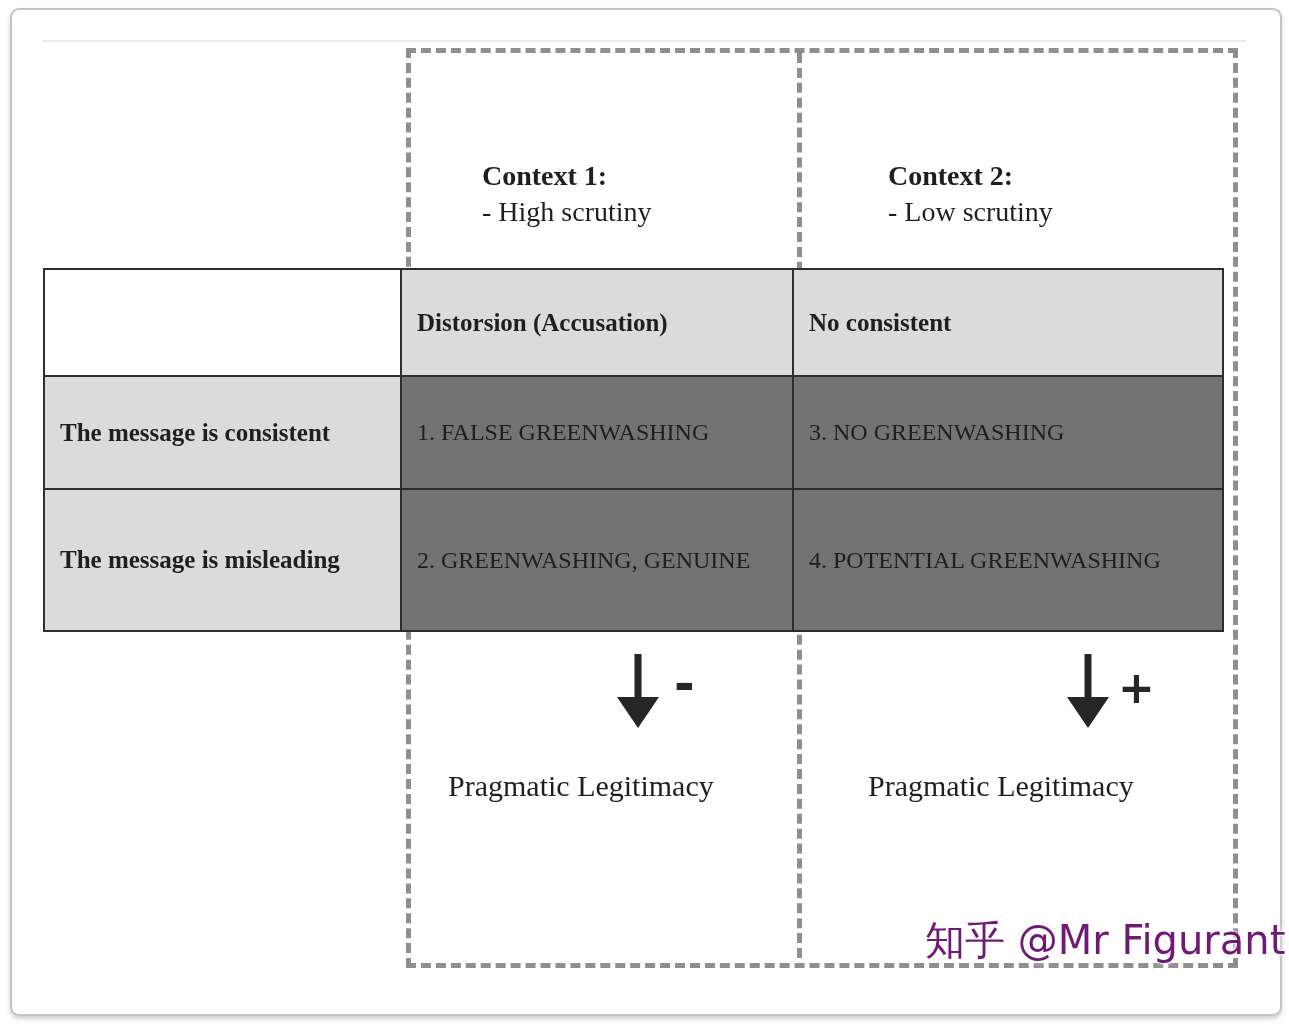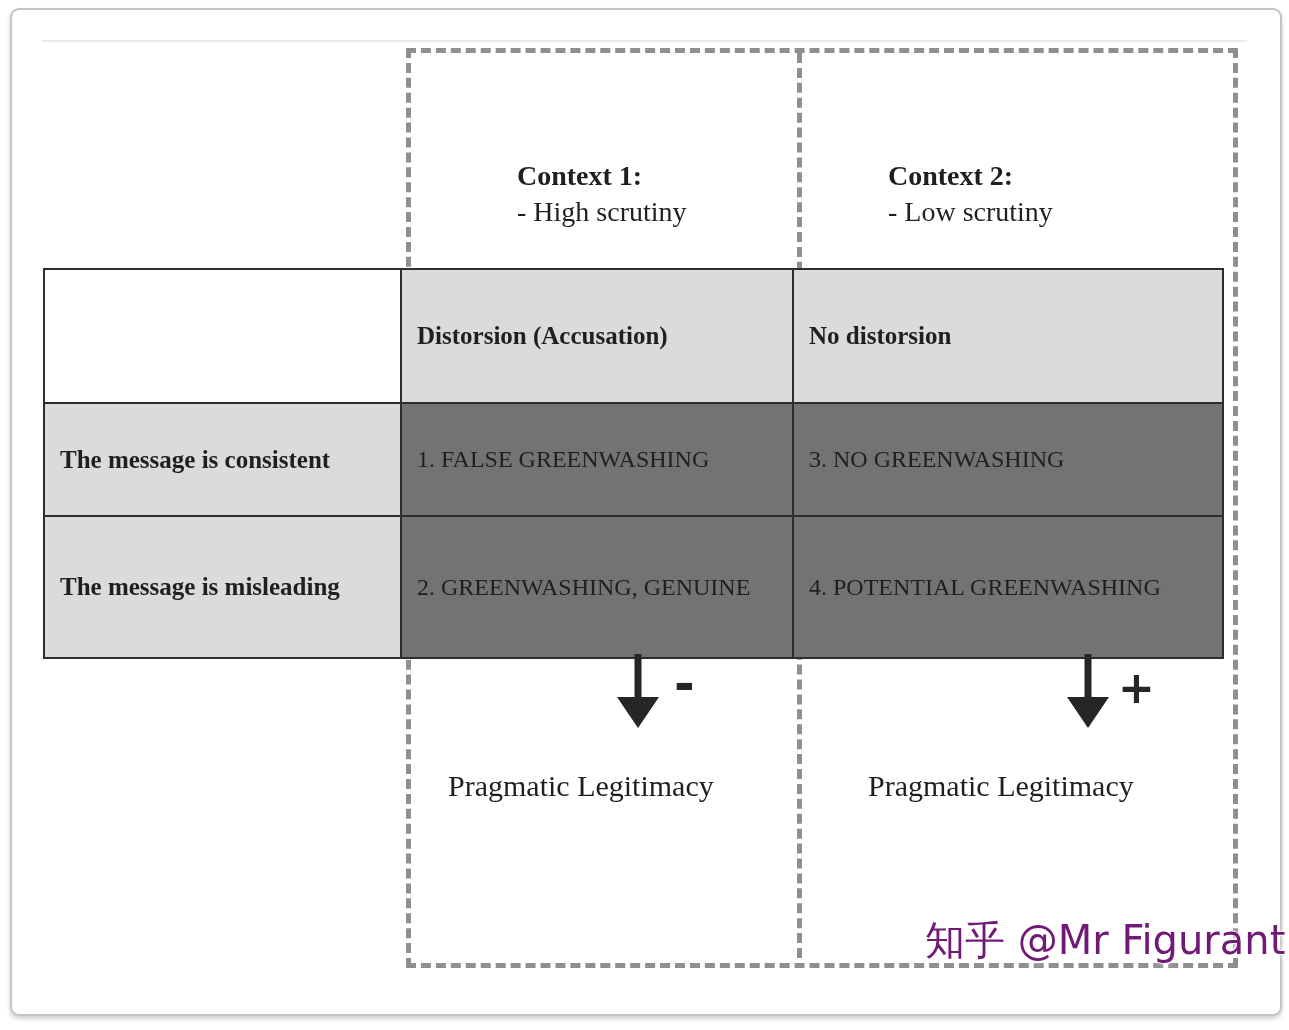--- a/index.html
+++ b/index.html
@@ -40,21 +40,21 @@
     border-left: 5px dashed #8f8f8f;
   }
   .context-label {
     position: absolute;
     top: 158px;
     font-size: 28px;
     line-height: 36px;
     white-space: nowrap;
   }
   .context-label .ctx-title { font-weight: bold; }
-  #context-1 { left: 517px; }
+  #context-1 { left: 482px; }
   #context-2 { left: 888px; }
 
   table.matrix {
     position: absolute;
     left: 43px; top: 268px;
     border-collapse: collapse;
     table-layout: fixed;
     width: 1179px;
   }
   table.matrix td {
@@ -75,21 +75,21 @@
   td.row-header {
     background: #dbdbdb;
     font-weight: bold;
     font-size: 25px;
     padding-left: 14px;
   }
   td.data-cell {
     background: #737373;
     font-size: 24px;
   }
-  tr.hdr-row   { height: 134px; padding-left: 36px; }
+  tr.hdr-row   { height: 107px; padding-left: 36px; }
   tr.row-one   { height: 113px; border-radius: 25px; }
   tr.row-two   { height: 142px; margin-top: 40px; }
 
   .down-arrow { position: absolute; width: 50px; height: 82px; }
   #arrow-left  { left: 613px; top: 650px; }
   #arrow-right { left: 1063px; top: 650px; }
 
   .sign {
     position: absolute;
     font-family: "DejaVu Sans", sans-serif;
@@ -145,21 +145,21 @@
   <table class="matrix">
     <colgroup>
       <col style="width:357px">
       <col style="width:392px">
       <col style="width:430px">
     </colgroup>
     <tbody>
         <tr class="hdr-row">
       <td class="blank-cell"></td>
       <td class="col-header">Distorsion (Accusation)</td>
-      <td class="col-header">No distorsion</td>
+      <td class="col-header">No consistent</td>
     </tr>
     <tr class="row-one">
       <td class="row-header">The message is consistent</td>
       <td class="data-cell">1. FALSE GREENWASHING</td>
       <td class="data-cell">3. NO GREENWASHING</td>
     </tr>
     <tr class="row-two">
       <td class="row-header">The message is misleading</td>
       <td class="data-cell">2. GREENWASHING, GENUINE</td>
       <td class="data-cell">4. POTENTIAL GREENWASHING</td>

